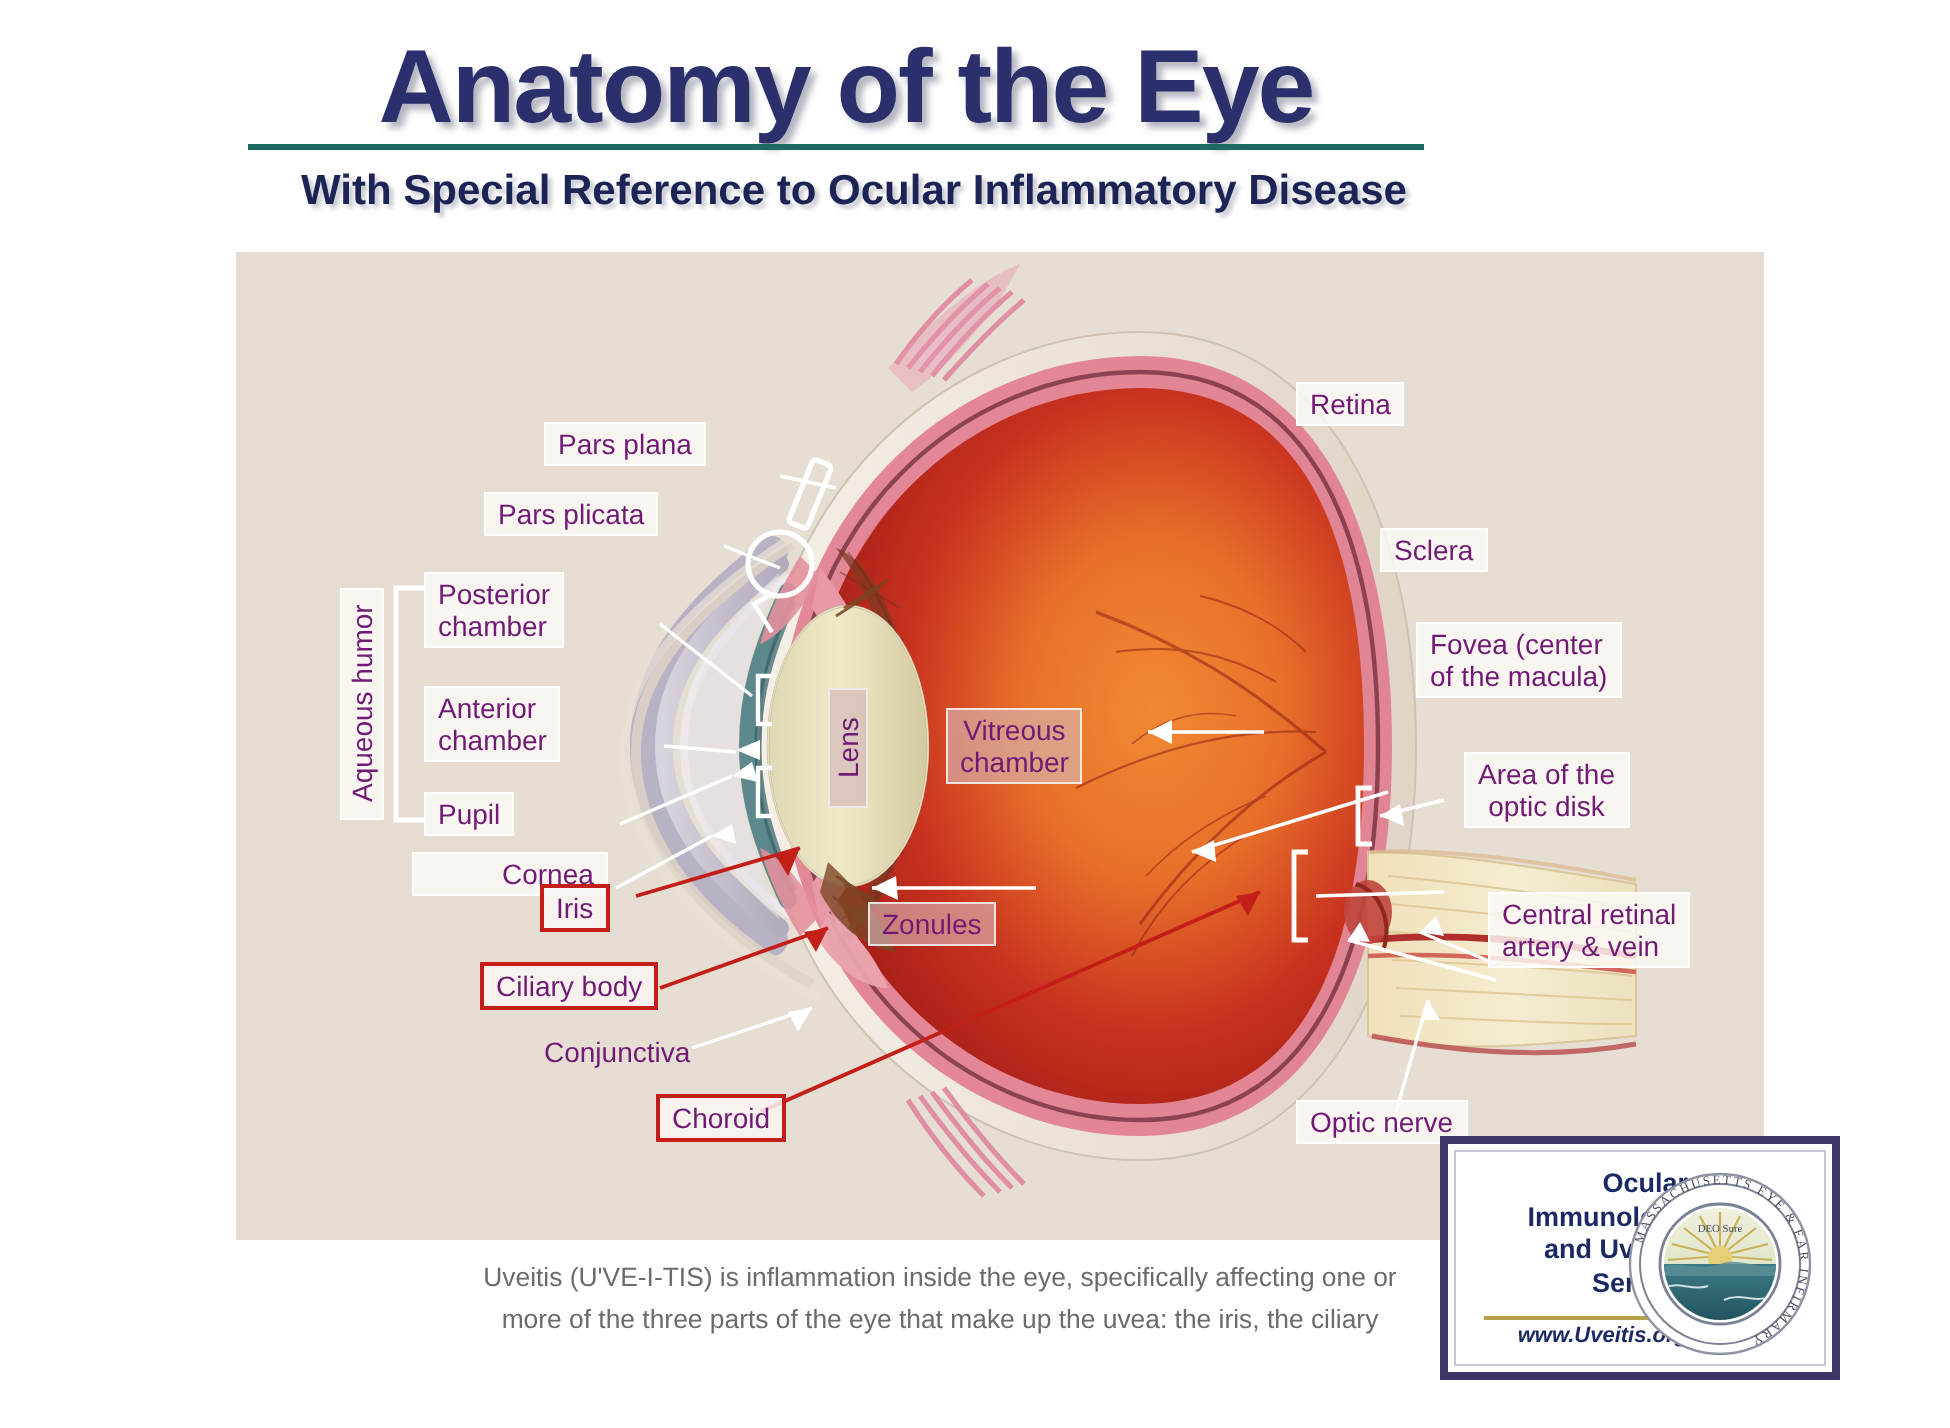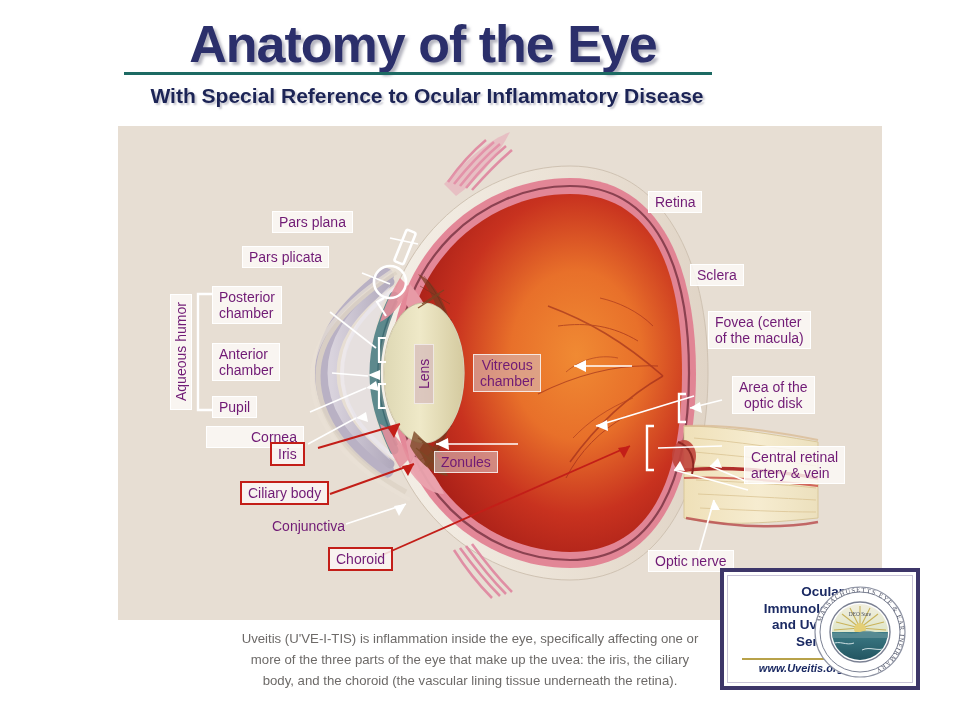--- a/index.html
+++ b/index.html
@@ -398,21 +398,20 @@
     <div class="lbl two" style="left:626px;top:320px;text-align:left;">
       <span>Central retinal</span><br>
       <span>artery &amp; vein</span>
     </div>
     <div class="lbl" style="left:530px;top:376px;margin-top:48px;">Optic nerve</div>
   </div>
 
   <div class="caption">
     <span>Uveitis (U'VE-I-TIS) is inflammation inside the eye, specifically affecting one or</span><br>
     <span>more of the three parts of the eye that make up the uvea: the iris, the ciliary</span><br>
-    <span>body, and the choroid (the vascular lining tissue underneath the retina).</span>
   </div>
 
   <div id="logo">
     <div id="logo-inner">
       <div class="logo-text">
         <span>Ocular</span><br>
         <span>Immunology</span><br>
         <span>and Uveitis</span><br>
         <span>Service</span>
       </div>

